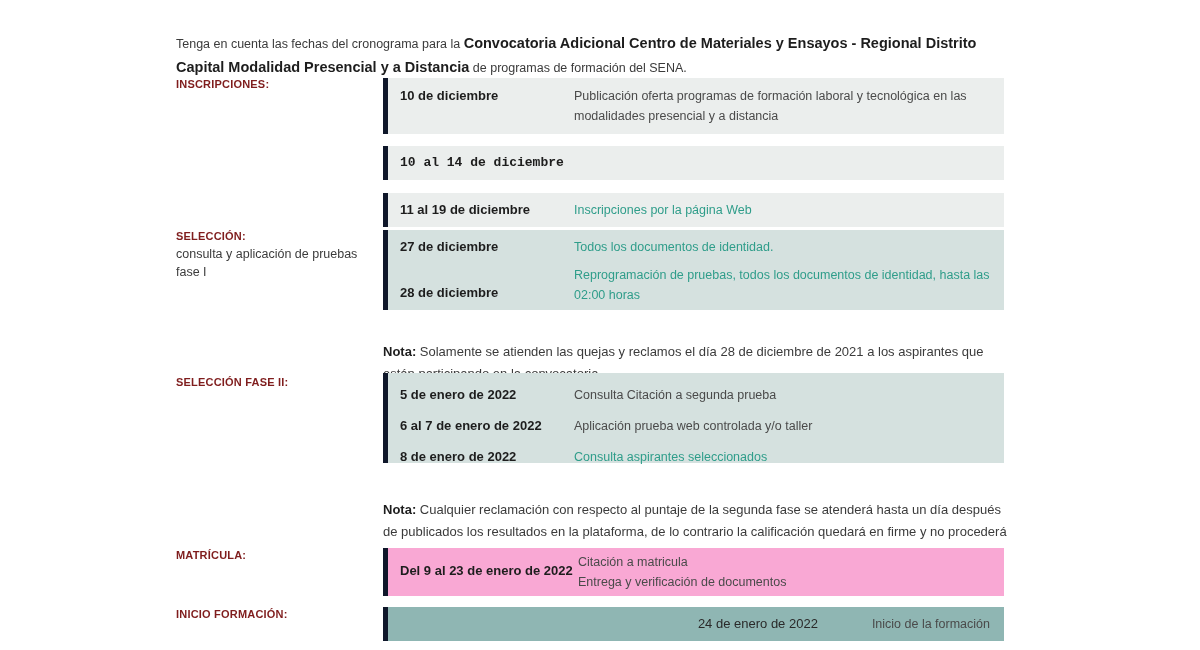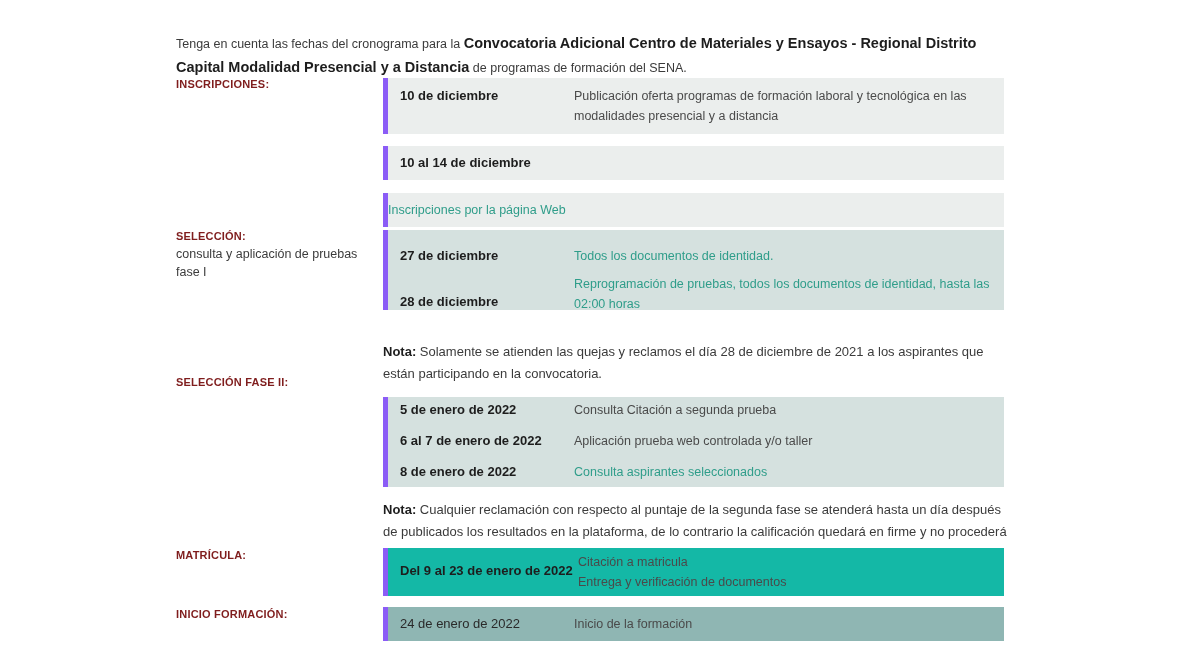--- a/index.html
+++ b/index.html
@@ -56,27 +56,27 @@
     line-height: 18px;
     margin-top: 3px;
   }
 
   
   .block {
     position: absolute;
     left: 207px;
     width: 621px;
     background: #ebeeed;
-    border-left: 5px solid #8b5cf6;
+    border-left: 5px solid #0f172a;
     display: flex;
     flex-direction: column;
     justify-content: center;
   }
   .block.tealish { background: #d5e1df; }
-  .block.mid     { background: #14b8a6; }
+  .block.mid     { background: #f9a8d4; }
   .block.dark    { background: #8fb6b3; }
 
   .row {
     display: flex;
     align-items: flex-start;
   }
   .row .date {
     width: 186px;
     flex: 0 0 186px;
     padding-left: 12px;
@@ -118,59 +118,60 @@
       <div class="title">INSCRIPCIONES:</div>
     </div>
 
     <div class="block" style="top:0px; height:56px;">
       <div class="row">
         <div class="date">10 de diciembre</div>
         <div class="desc">Publicación oferta programas de formación laboral y tecnológica en las modalidades presencial y a distancia</div>
       </div>
     </div>
 
-    <div class="block" style="top:68px; height:34px;">
+    <div class="block" style="top:68px; height:34px;font-family:Liberation Mono, monospace;">
       <div class="row">
         <div class="date">10 al 14 de diciembre</div>
       </div>
     </div>
 
     <div class="block" style="top:115px; height:34px;">
       <div class="row">
+        <div class="date">11 al 19 de diciembre</div>
         <div class="desc link">Inscripciones por la página Web</div>
       </div>
     </div>
   </div>
 
   <div class="section" style="top:230px;">
     <div class="sec-label">
       <div class="title">SELECCIÓN:</div>
       <div class="sub">consulta y aplicación de pruebas fase I</div>
     </div>
 
-    <div class="block tealish" style="top:0px; height:80px; justify-content:space-between; padding-top:16px;">
+    <div class="block tealish" style="top:0px; height:80px; justify-content:center; padding-top:2px;">
       <div class="row" style="margin-bottom:8px;">
         <div class="date">27 de diciembre</div>
         <div class="desc link">Todos los documentos de identidad.</div>
       </div>
       <div class="row">
         <div class="date" style="padding-top:18px;">28 de diciembre</div>
         <div class="desc link">Reprogramación de pruebas, todos los documentos de identidad, hasta las 02:00 horas</div>
       </div>
     </div>
 
     <p class="note" style="top:98px;"><b>Nota:</b><span> Solamente se atienden las quejas y reclamos el día 28 de diciembre de 2021 a los aspirantes que están participando en la convocatoria.</span></p>
   </div>
 
   <div class="section" style="top:376px;">
     <div class="sec-label">
       <div class="title">SELECCIÓN FASE II:</div>
     </div>
 
-    <div class="block tealish" style="top:-3px; height:90px; justify-content:flex-start; padding-top:3px;margin-top:24px;">
+    <div class="block tealish" style="top:-3px; height:90px; justify-content:flex-start; padding-top:12px;">
       <div class="row" style="margin-bottom:11px;">
         <div class="date">5 de enero de 2022</div>
         <div class="desc">Consulta Citación a segunda prueba</div>
       </div>
       <div class="row" style="margin-bottom:11px;">
         <div class="date">6 al 7 de enero de 2022</div>
         <div class="desc">Aplicación prueba web controlada y/o taller</div>
       </div>
       <div class="row">
         <div class="date">8 de enero de 2022</div>
@@ -195,21 +196,21 @@
         </div>
       </div>
     </div>
   </div>
 
   <div class="section" style="top:608px;">
     <div class="sec-label">
       <div class="title">INICIO FORMACIÓN:</div>
     </div>
 
-    <div class="block dark" style="top:-1px; height:34px;">
+    <div class="block dark" style="top:-1px; height:34px;align-items:flex-end;">
       <div class="row">
         <div class="date thin">24 de enero de 2022</div>
         <div class="desc">Inicio de la formación</div>
       </div>
     </div>
   </div>
 
 </div>
 
 </body></html>

